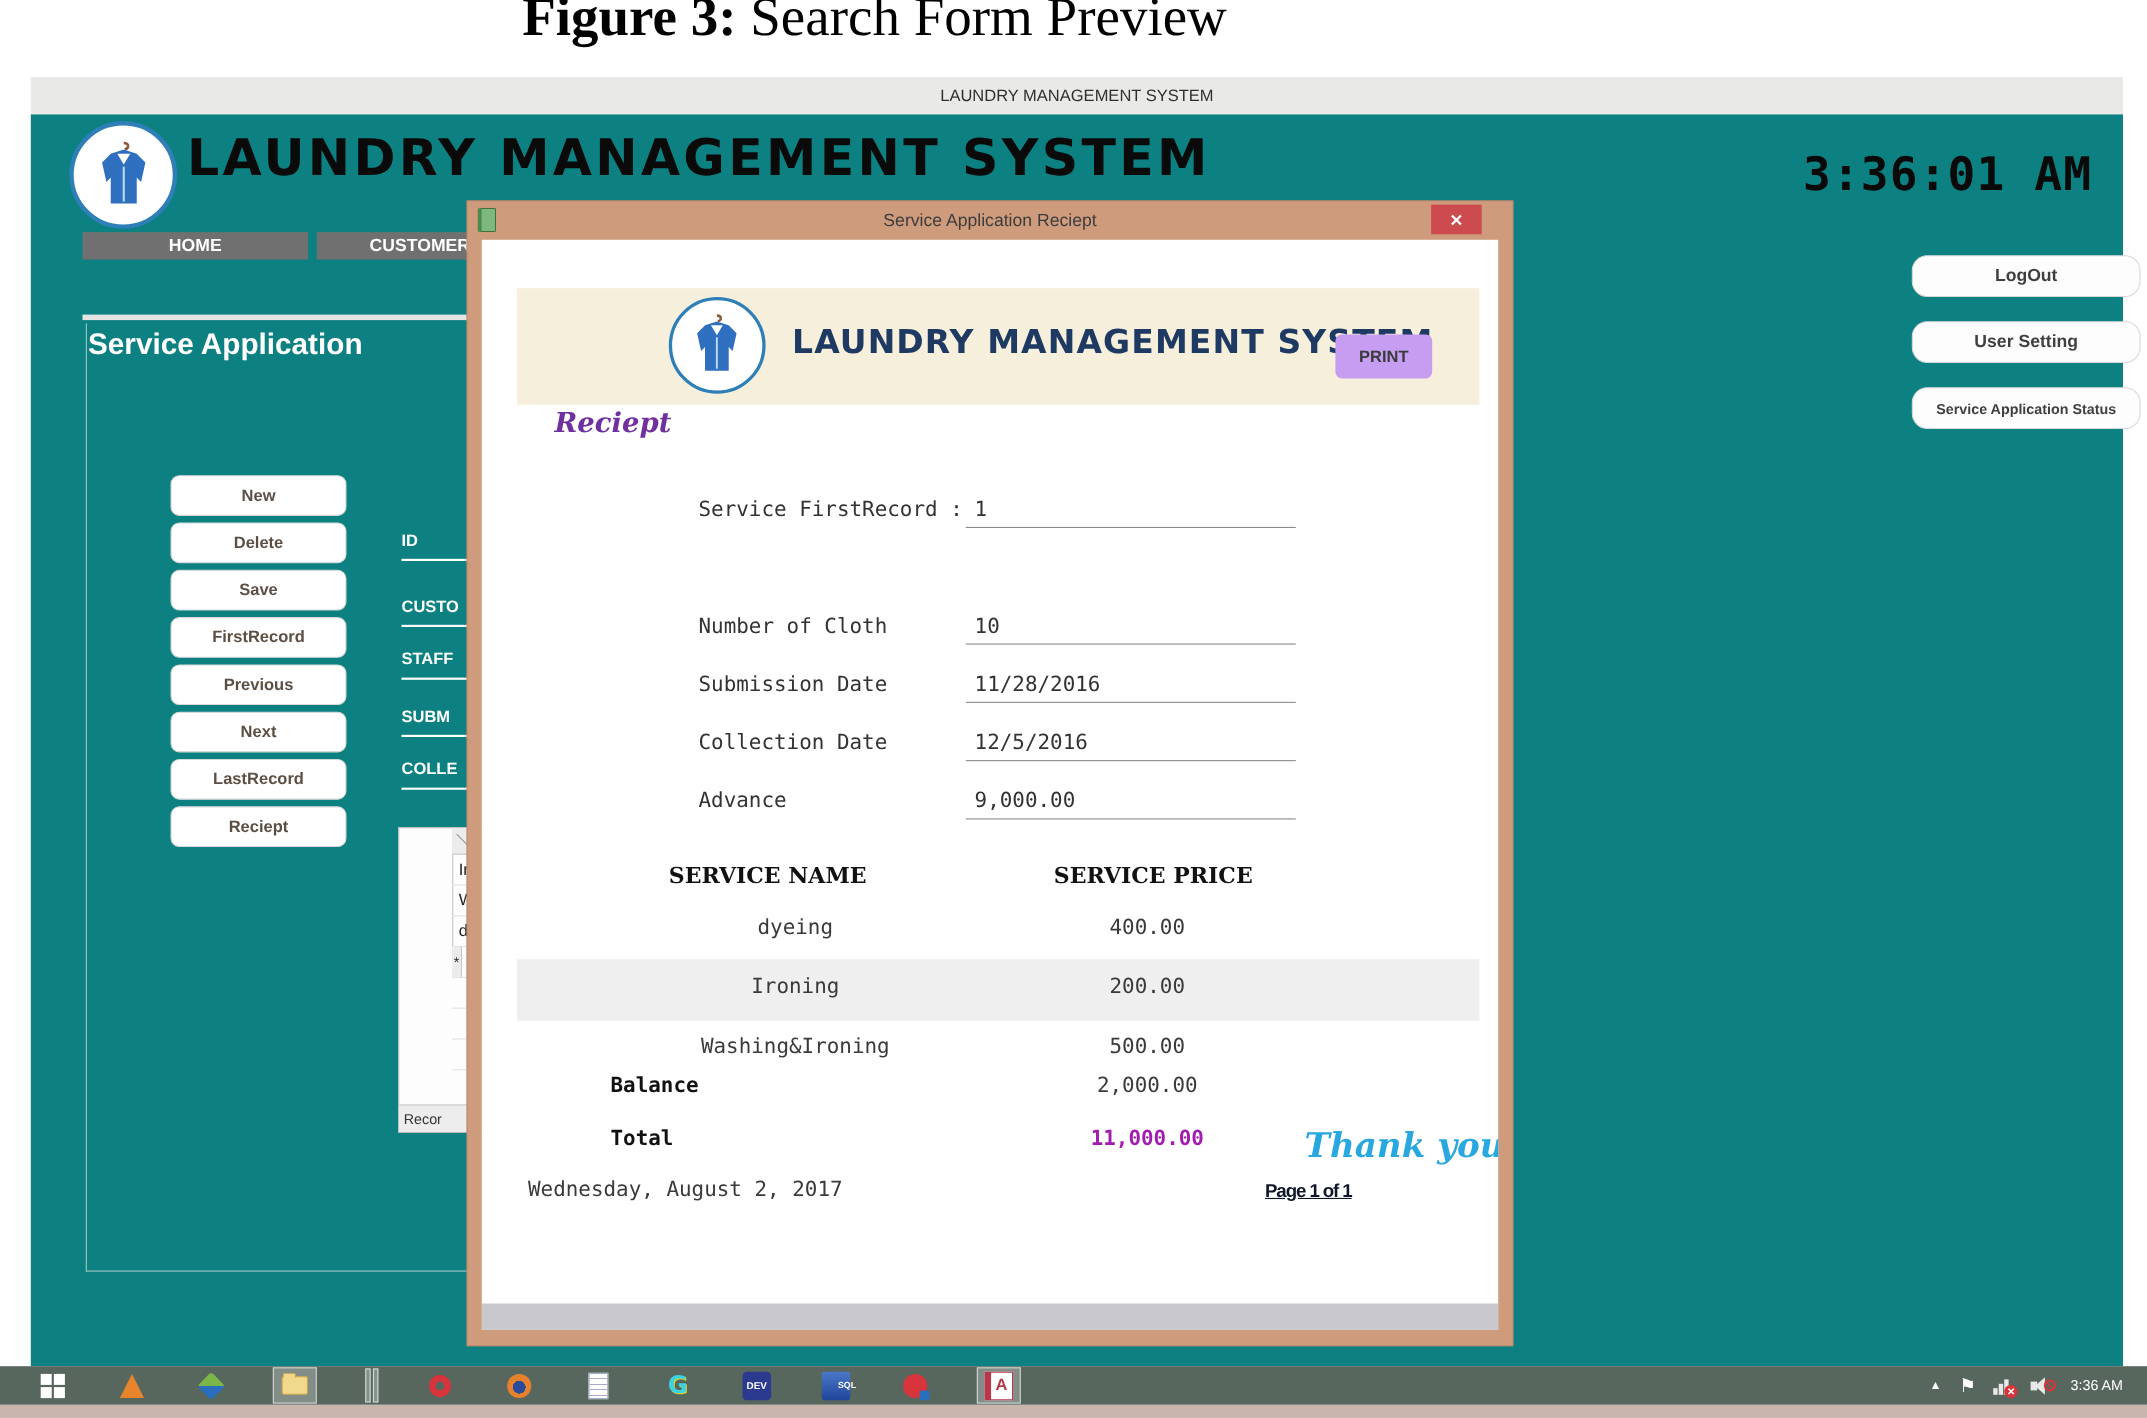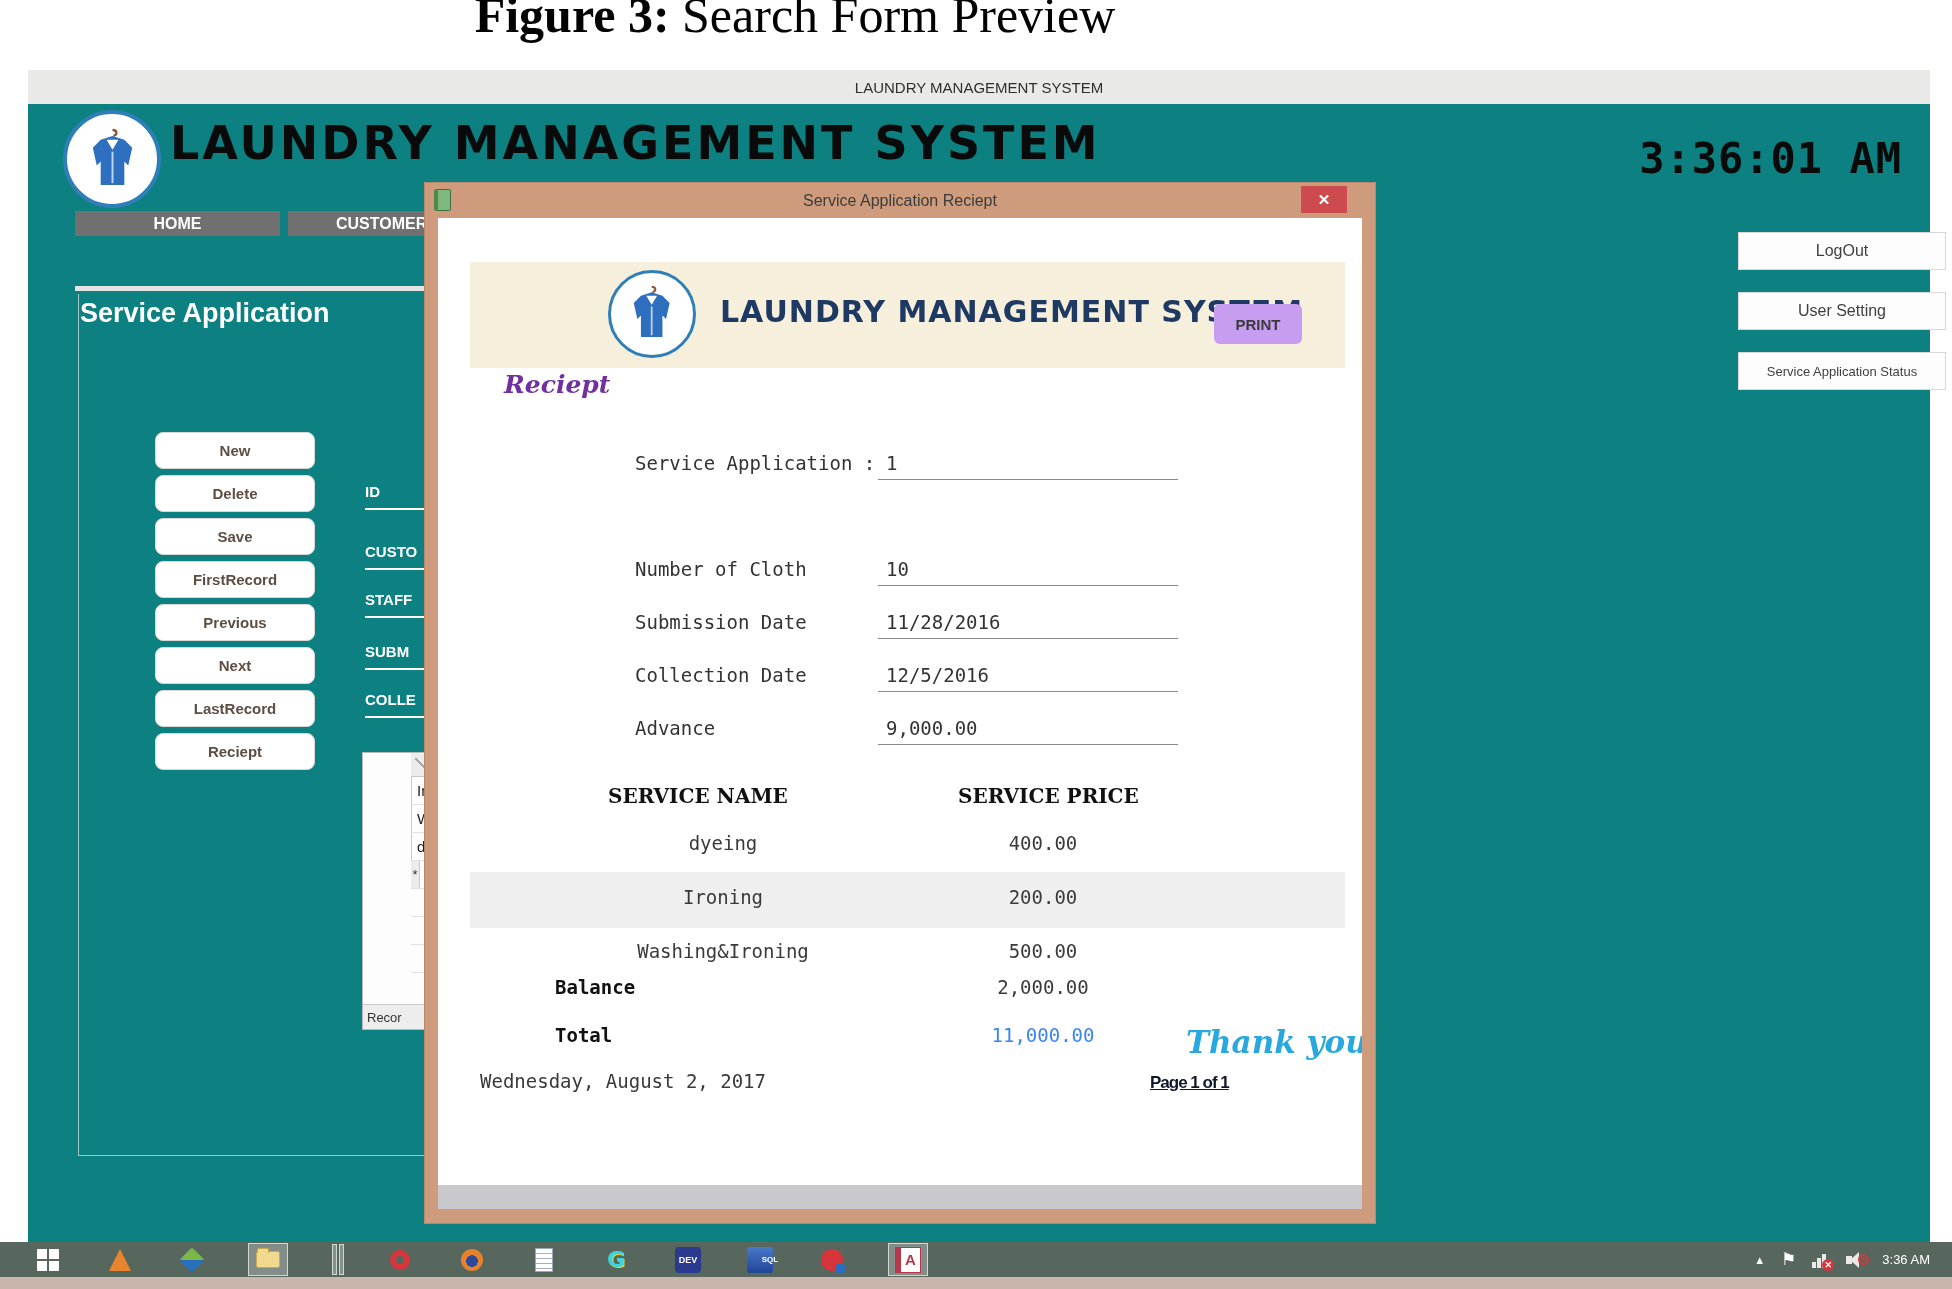--- a/index.html
+++ b/index.html
@@ -53,21 +53,21 @@
                     background-size:14px 14px; background-repeat:no-repeat; background-position:4px 5px; }
   .grid-row { display:flex; height:28px; border-bottom:1px solid #e2e2e2; }
   .grid-rowheader { width:20px; background:#ececec; border-right:1px solid #c9c9c9;
                     display:flex; align-items:center; justify-content:center; font-size:13px; color:#333; }
   .grid-cell { flex:1; display:flex; align-items:center; padding-left:5px; font-size:15px; }
   .grid-recordbar { position:absolute; left:0; bottom:0; width:100%; height:25px; background:#ededed;
                     border-top:1px solid #c9c9c9; display:flex; align-items:center; padding-left:4px;
                     font-size:13px; color:#333; overflow:hidden; }
 
   .side-btn { position:absolute; left:1710px; width:208px; height:38px; background:#fdfdfd;
-              border:1px solid #d8d8d8; border-radius:0; color:#3f3f3f; font-weight:normal;
+              border:1px solid #d8d8d8; border-radius:14px; color:#3f3f3f; font-weight:bold;
               display:flex; align-items:center; justify-content:center; }
 
   
   .dialog { position:absolute; left:425px; top:183px; width:950px; height:1040px;
             background:#cf9b7d; z-index:10; box-shadow:0 0 0 1px #b9876b; }
   .dlg-titlebar { position:absolute; left:0; top:0; width:100%; height:35px; display:flex; align-items:center; }
   .dlg-icon { position:absolute; left:9px; top:6px; width:17px; height:22px; background:#7fb87f;
               border:1px solid #3f6f3f; border-left:4px solid #4e8a4e; border-radius:2px; }
   .dlg-title { width:100%; text-align:center; font-size:16px; color:#3c3c3c; }
   .dlg-close { position:absolute; right:28px; top:3px; width:46px; height:27px; background:#cd4b4e;
@@ -88,21 +88,21 @@
                font-size:19px; color:#333; }
   .rcp-field .lbl { position:absolute; left:197px; }
   .rcp-field .val { position:absolute; left:440px; width:300px; padding-left:8px;
                     border-bottom:1px solid #8a8a8a; height:28px; }
 
   .svc-header { position:absolute; font-family:"DejaVu Serif", serif; font-weight:bold; font-size:20px; color:#111; }
   .svc-shade { position:absolute; left:32px; top:654px; width:875px; height:56px; background:#efefef; }
   .svc-row { position:absolute; width:100%; font-family:"DejaVu Sans Mono", monospace; font-size:19px; color:#3a3a3a; }
   .svc-name { position:absolute; left:120px; width:330px; text-align:center; }
   .svc-price { position:absolute; left:470px; width:270px; text-align:center; }
-  .svc-bold { font-weight:normal; color:#3b82f6; }
+  .svc-bold { font-weight:bold; color:#a21caf; }
   .svc-lbl-left { position:absolute; left:117px; font-family:"DejaVu Sans Mono", monospace;
                   font-weight:bold; font-size:19px; color:#111; }
 
   .thanks { position:absolute; left:748px; top:806px; font-family:"DejaVu Serif", serif;
             font-style:italic; font-weight:bold; font-size:31px; color:#29a8e0; white-space:nowrap; }
   .rcp-date { position:absolute; left:42px; top:852px; font-family:"DejaVu Sans Mono", monospace;
               font-size:19px; color:#3a3a3a; }
   .rcp-page { position:absolute; left:712px; top:855px; font-size:17px; font-weight:bold;
               color:#0f172a; letter-spacing:-1px;text-decoration:underline; }
   .dlg-footer-strip { position:absolute; left:0; top:967px; width:100%; height:24px; background:#c9c9cd; }
@@ -293,21 +293,21 @@
         </div>
         <div class="rcp-brand">LAUNDRY MANAGEMENT SYSTEM</div>
         <div class="print-btn">
             <span>PRINT</span>
           </div>
       </div>
 
       <div class="rcp-script">Reciept</div>
 
       <div class="rcp-field" style="top:234px">
-        <span class="lbl">Service Application :</span>
+        <span class="lbl">Service FirstRecord :</span>
         <span class="val">1</span>
       </div>
       <div class="rcp-field" style="top:340px">
         <span class="lbl">Number of Cloth</span>
         <span class="val">10</span>
       </div>
       <div class="rcp-field" style="top:393px">
         <span class="lbl">Submission Date</span>
         <span class="val">11/28/2016</span>
       </div>

